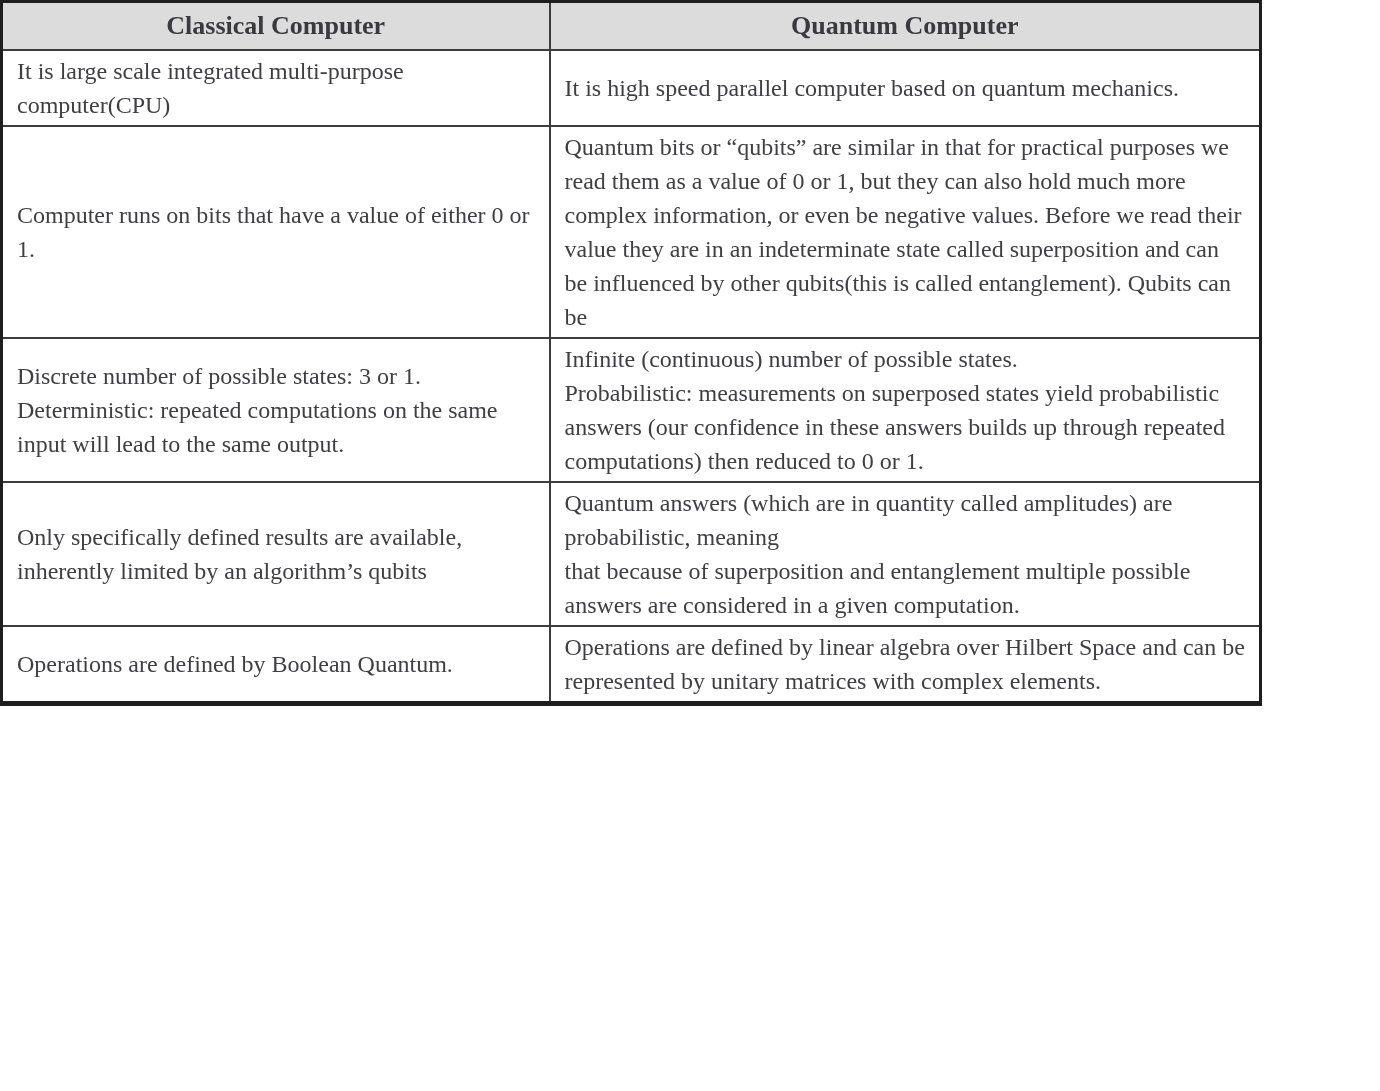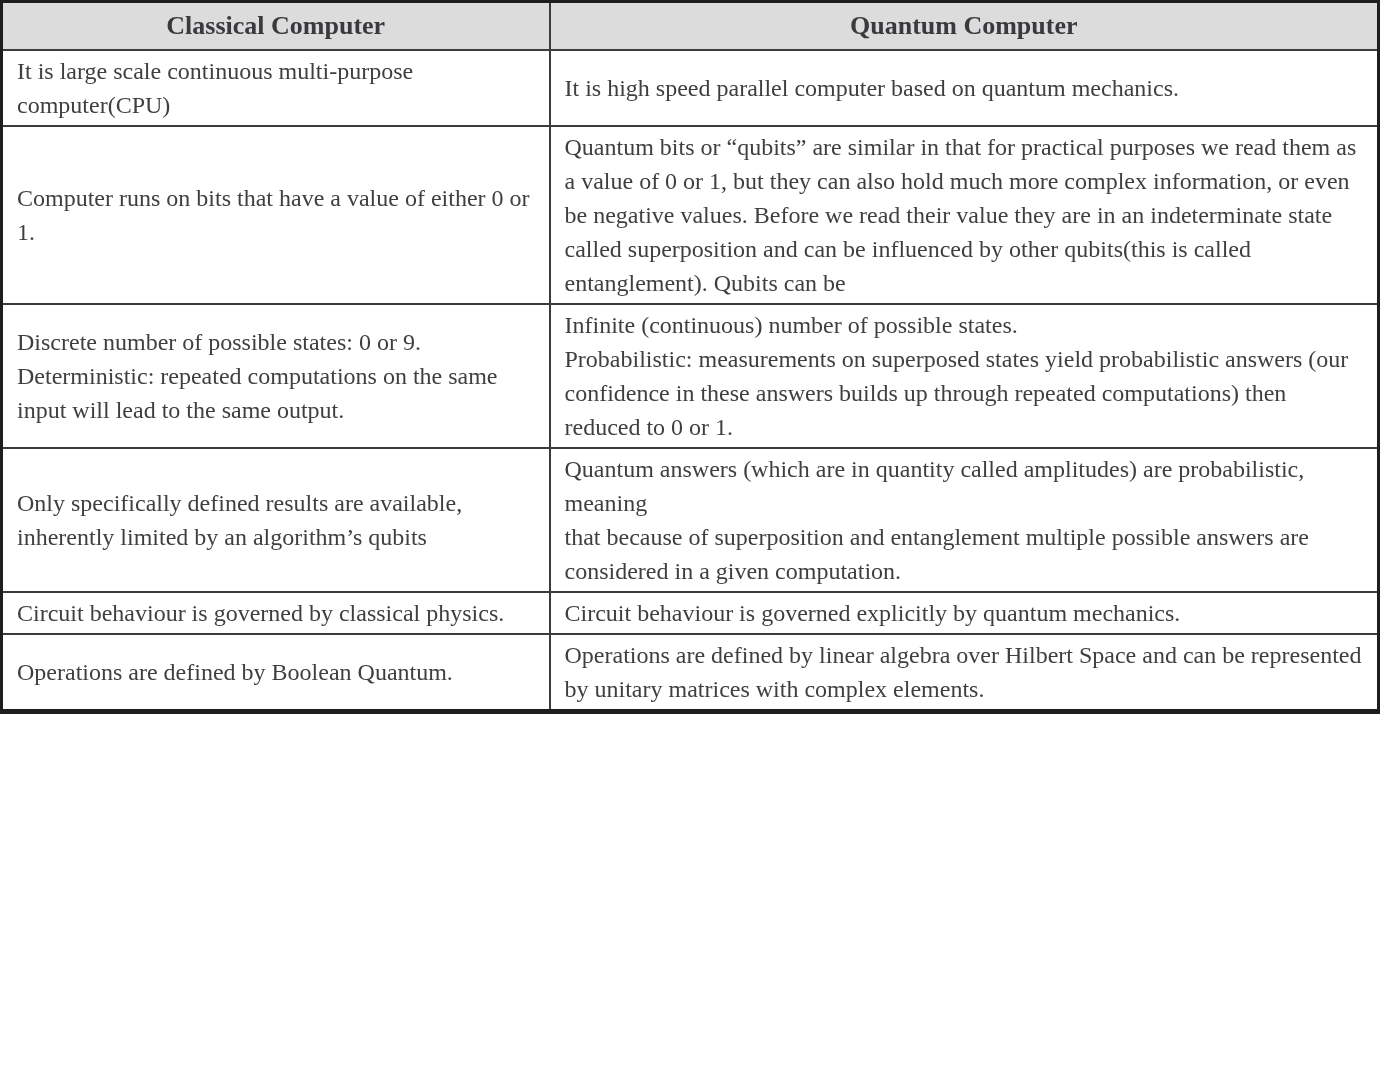--- a/index.html
+++ b/index.html
@@ -5,21 +5,21 @@
   html, body {
     margin: 0;
     padding: 0;
     background: #ffffff;
   }
   .page {
     width: 1380px;
     box-sizing: border-box;
   }
   table.compare {
-    width: 1380px;
+    width: 1262px;
     border-collapse: collapse;
     table-layout: fixed;
     font-family: "Liberation Serif", "DejaVu Serif", serif;
     color: #3f3f42;
     border: 3px solid #1e1e1e;
     border-bottom-width: 5px;
     border-right-width: 3px;
   }
   table.compare col.classical-col { width: 548px; }
   table.compare th {
@@ -52,40 +52,36 @@
       <col class="quantum-col">
     </colgroup>
     <thead>
       <tr>
         <th>Classical Computer</th>
         <th>Quantum Computer</th>
       </tr>
     </thead>
     <tbody id="table-body">
         <tr>
-          <td>It is large scale continuous multi-purpose computer(CPU)</td>
+          <td>It is large scale integrated multi-purpose computer(CPU)</td>
           <td>It is high speed parallel computer based on quantum mechanics.</td>
         </tr>
         <tr>
           <td>Computer runs on bits that have a value of either 0 or 1.</td>
           <td>Quantum bits or “qubits” are similar in that for practical purposes we read them as a value of 0 or 1, but they can also hold much more complex information, or even be negative values. Before we read their value they are in an indeterminate state called superposition and can be influenced by other qubits(this is called entanglement). Qubits can be</td>
         </tr>
         <tr>
-          <td>Discrete number of possible states: 0 or 9. Deterministic: repeated computations on the same input will lead to the same output.</td>
+          <td>Discrete number of possible states: 3 or 1. Deterministic: repeated computations on the same input will lead to the same output.</td>
           <td>Infinite (continuous) number of possible states.
 Probabilistic: measurements on superposed states yield probabilistic answers (our confidence in these answers builds up through repeated computations) then reduced to 0 or 1.</td>
         </tr>
         <tr>
           <td>Only specifically defined results are available, inherently limited by an algorithm’s qubits</td>
           <td>Quantum answers (which are in quantity called amplitudes) are probabilistic, meaning
 that because of superposition and entanglement multiple possible answers are considered in a given computation.</td>
-        </tr>
-        <tr>
-          <td>Circuit behaviour is governed by classical physics.</td>
-          <td>Circuit behaviour is governed explicitly by quantum mechanics.</td>
         </tr>
         <tr>
           <td>Operations are defined by Boolean Quantum.</td>
           <td>Operations are defined by linear algebra over Hilbert Space and can be represented by unitary matrices with complex elements.</td>
         </tr>
       </tbody>
   </table>
 </div>
 
 </body></html>

